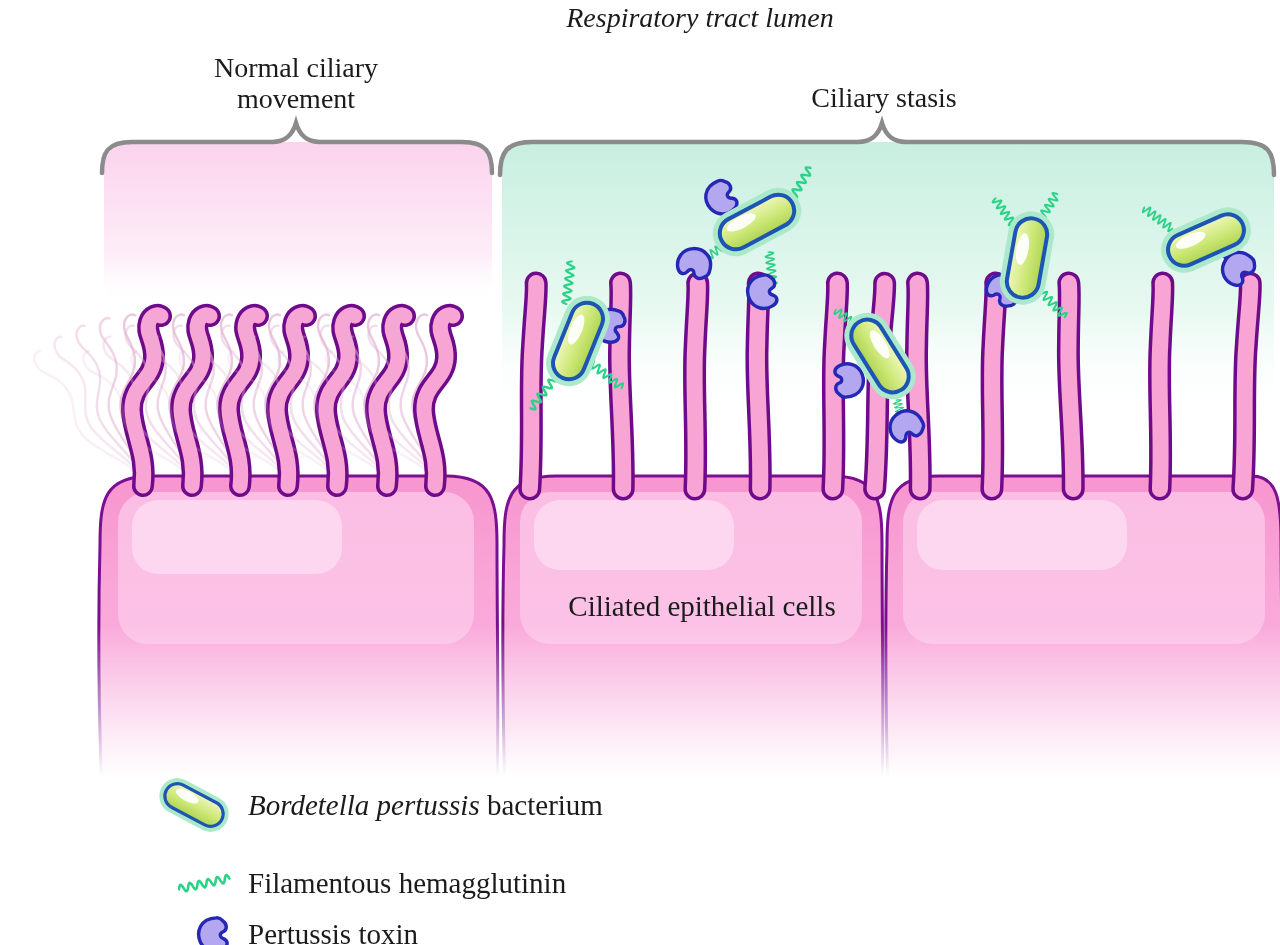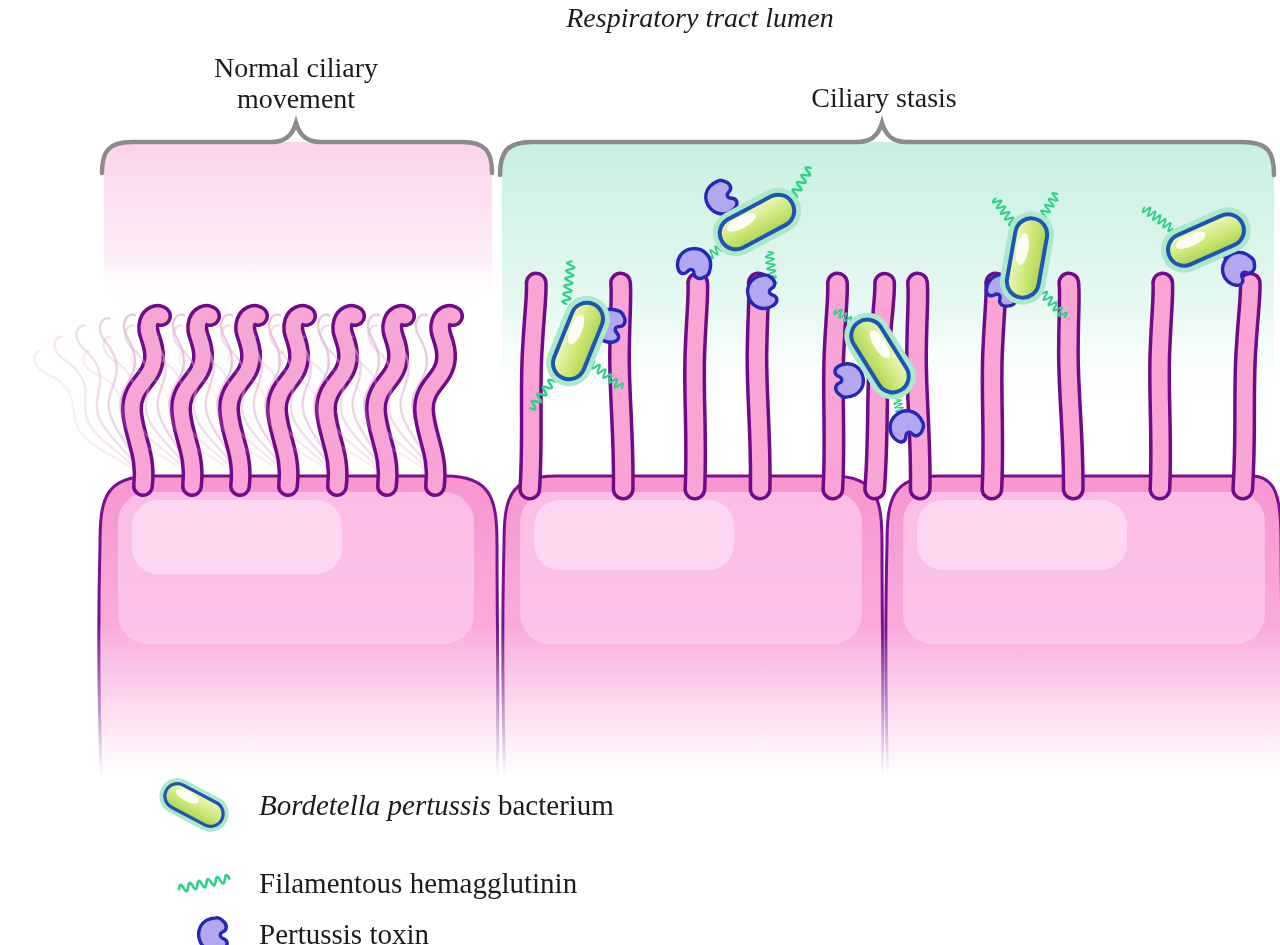--- a/index.html
+++ b/index.html
@@ -5,21 +5,21 @@
   html,body{margin:0;padding:0;background:#ffffff;}
   .stage{position:relative;width:1280px;height:945px;background:#ffffff;overflow:hidden;
          font-family:"Liberation Serif","DejaVu Serif",serif;color:#1b1b1b;}
   .scene{position:absolute;left:0;top:0;}
   .lbl{position:absolute;text-align:center;line-height:1.12;}
   .title{left:460px;top:2px;width:480px;font-size:28px;font-style:italic;}
   .normal-label{left:186px;top:52px;width:220px;font-size:28px;}
   .stasis-label{left:734px;top:82px;width:300px;font-size:28px;}
   .cells-label{left:542px;top:590px;width:320px;font-size:29px;}
   .legend{position:absolute;left:150px;top:766px;width:600px;}
-  .legend-row{position:absolute;left:0;display:flex;align-items:center;gap:11px;}
+  .legend-row{position:absolute;left:0;display:flex;align-items:center;}
   .legend-row .icon-box{width:88px;display:flex;justify-content:flex-end;align-items:center;}
   .legend-row .legend-text{margin-left:10px;font-size:29px;white-space:nowrap;}
   .legend-text .it{font-style:italic;}
   .row-1{top:4px;height:70px;}
   .row-2{top:82px;height:52px;align-items:flex-end;}
   .row-3{top:142px;height:52px;}
 </style>
 </head>
 <body>
 
@@ -258,20 +258,21 @@
         </g>
       </g>
     </g>
 
     <rect x="0" y="625" width="1280" height="185" fill="url(#fadeW)"></rect>
   </svg>
 
   <div class="lbl normal-label">Normal ciliary movement</div>
   <div class="lbl title">Respiratory tract lumen</div>
   <div class="lbl stasis-label">Ciliary stasis</div>
+  <div class="lbl cells-label">Ciliated epithelial cells</div>
 
   <div class="legend">
     <div class="legend-row row-1">
       <div class="icon-box">
         <svg width="92" height="70" viewBox="-46 -35 92 70">
           <g transform="rotate(28) scale(0.82)">
             <use href="#bact"></use>
               <ellipse cx="-13" cy="-6" rx="16" ry="6.5" fill="#ffffff" opacity="0.92"></ellipse>
           </g>
         </svg>

